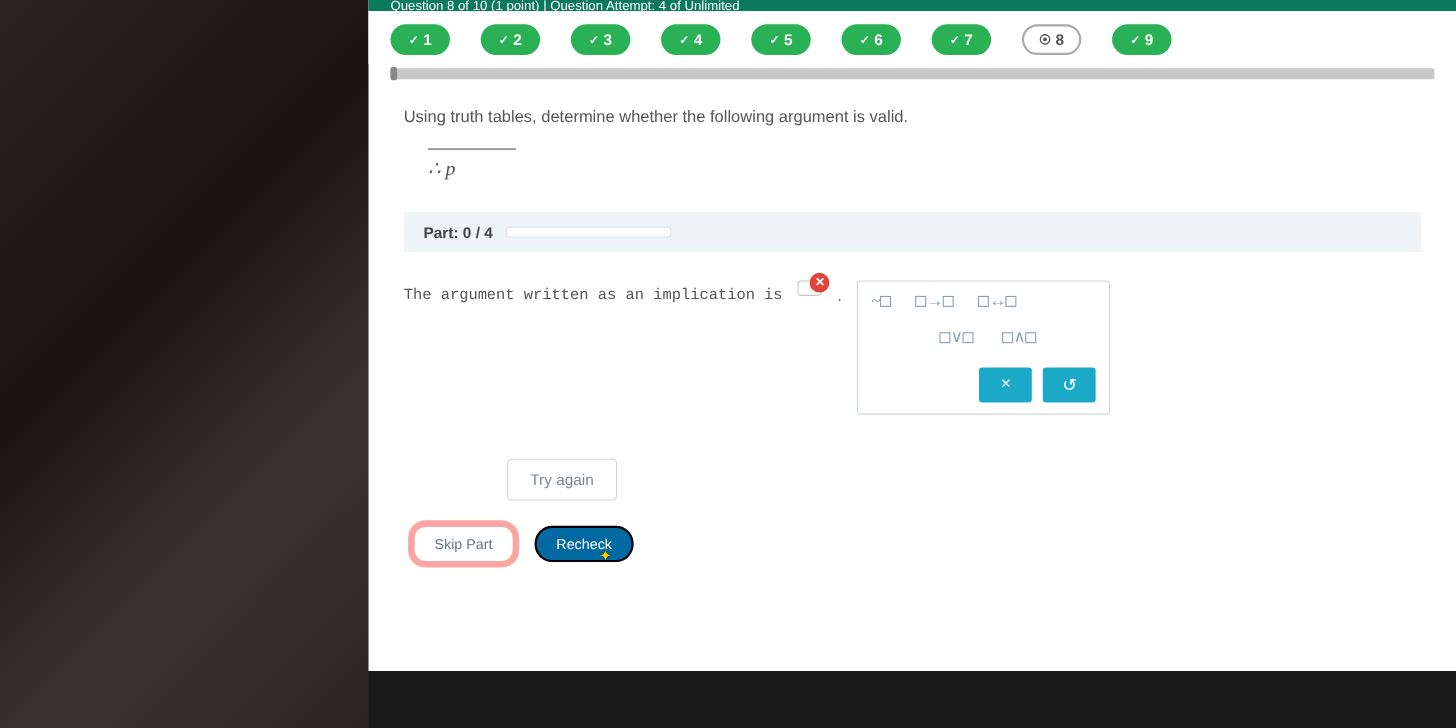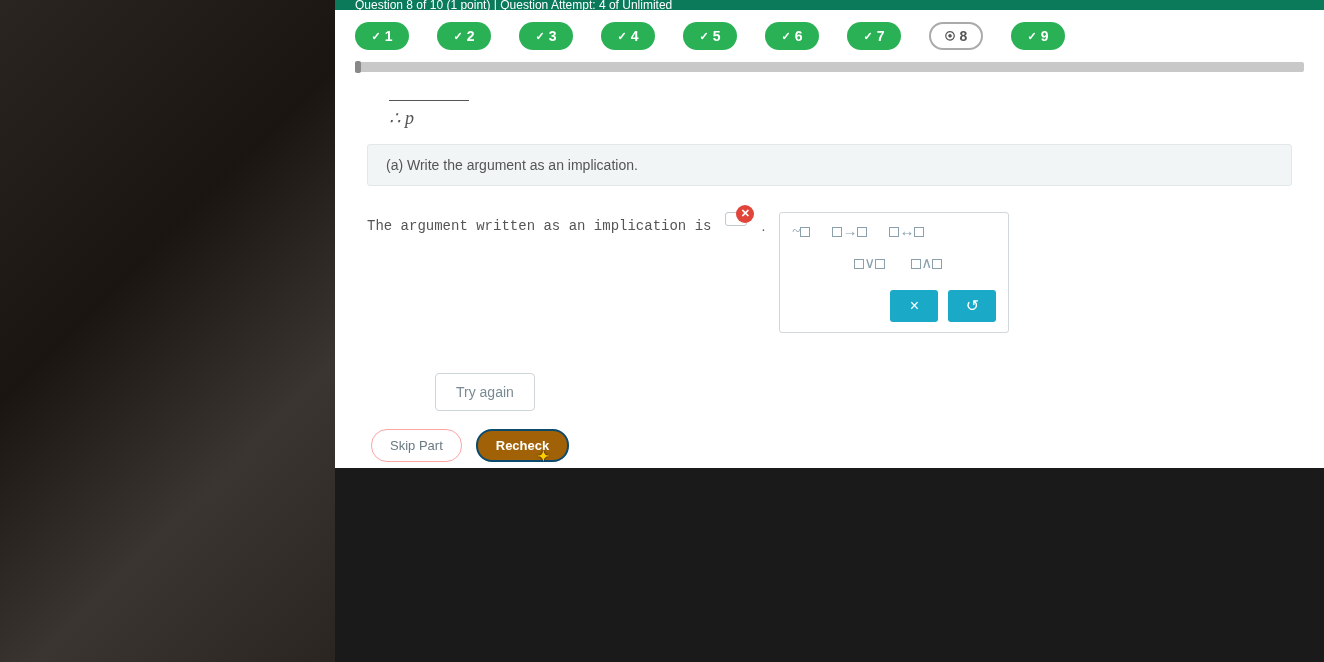--- a/index.html
+++ b/index.html
@@ -13,21 +13,21 @@
     }
     .photo-left {
       position: absolute;
       left: 0; top: 0;
       width: 335px; height: 662px;
       background: linear-gradient(135deg, #2a2520 0%, #1a1510 40%, #3a3530 70%, #2a2520 100%);
     }
     .app-area {
       position: absolute;
       left: 335px; top: 0;
-      width: 989px; height: 468px;
+      width: 989px; height: 610px;
       background: #fff;
     }
     .header-bar {
       background: #0a7a5a;
       color: #fff;
       height: 10px;
       padding: 0 20px;
       font-size: 12px;
       display: flex;
       align-items: center;
@@ -193,54 +193,54 @@
       border-radius: 3px;
       color: #fff;
       font-size: 16px;
       cursor: pointer;
       display: flex;
       align-items: center;
       justify-content: center;
     }
     .try-again {
       margin-top: 40px;
-      margin-left: 68px;
+      margin-left: 94px;
       display: inline-block;
       border: 1px solid #cdd6da;
       border-radius: 4px;
       padding: 10px 20px;
       font-size: 14px;
       color: #7a8a92;
       background: #fff;
       cursor: pointer;
     }
     .footer-row {
       margin-top: 18px;
       display: flex;
       gap: 14px;
       align-items: center;
       padding-left: 4px;
     }
     .skip-btn {
-      border: 1px solid #fca5a5;
+      border: 6px solid #fca5a5;
       border-radius: 16px;
       padding: 8px 18px;
       font-size: 13px;
       color: #6a7a82;
       background: #fff;
       cursor: pointer;
     }
     .recheck-btn {
-      border: 2px solid #0c4a6e;
-      background: #a16207;
+      border: 2px solid #000000;
+      background: #0369a1;
       color: #fff;
       border-radius: 16px;
       padding: 7px 18px;
       font-size: 13px;
-      font-weight: bold;
+      font-weight: normal;
       cursor: pointer;
       position: relative;
     }
     .cursor-icon {
       position: absolute;
       bottom: -4px;
       right: 18px;
       font-size: 14px;
       color: #ffcc00;
       text-shadow: 0 0 2px #000;
@@ -295,29 +295,31 @@
         <span class="check">✓</span>
         <span>9</span>
       </span>
   </div>
 
   <div class="progress-bar">
     <div class="progress-dot"></div>
   </div>
 
   <div class="content">
+    <div class="prompt">Using truth tables, determine whether the following argument is valid.</div>
 
     <div class="argument">
       <div class="concl">∴ p</div>
     </div>
 
-
-    <div class="subpart">
-      <span>(a) Write the argument as an implication.</span>
+    <div class="part-bar">
+      <span>Part: 0 / 4</span>
+      <div class="part-progress"></div>
     </div>
+
 
     <div class="answer-row">
       <span style="padding-top:6px;font-family:Liberation Mono, monospace;">The argument written as an implication is</span>
       <span class="answer-box">
         <span class="x-badge">✕</span>
       </span>
       <span style="padding-top:6px;">.</span>
 
       <div class="palette">
         <div class="palette-row">

